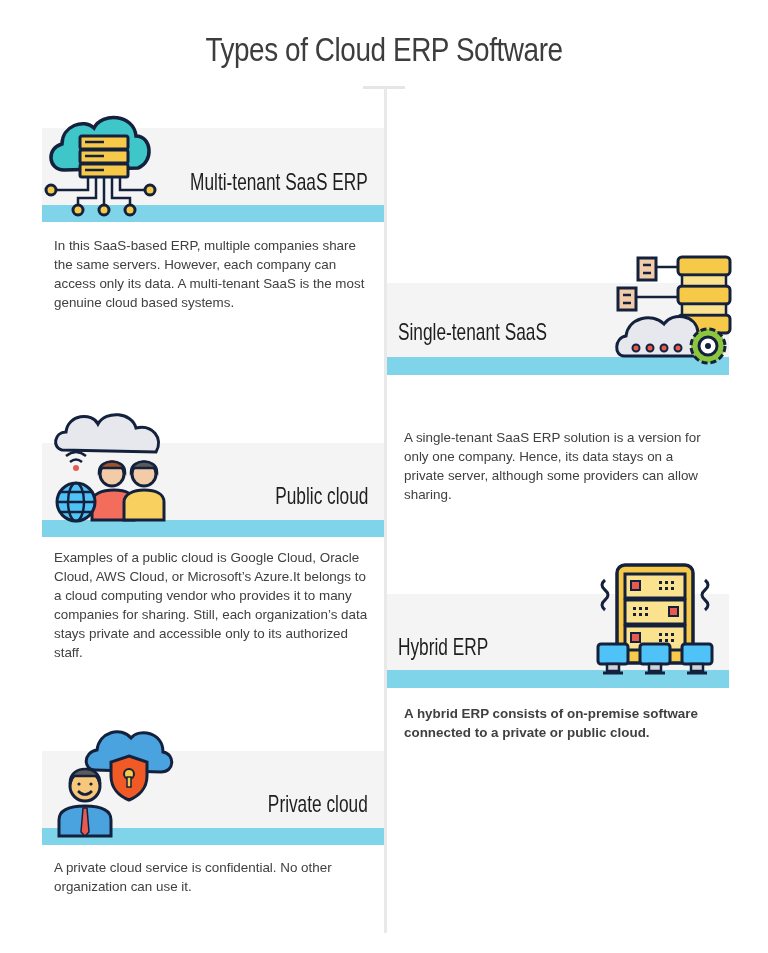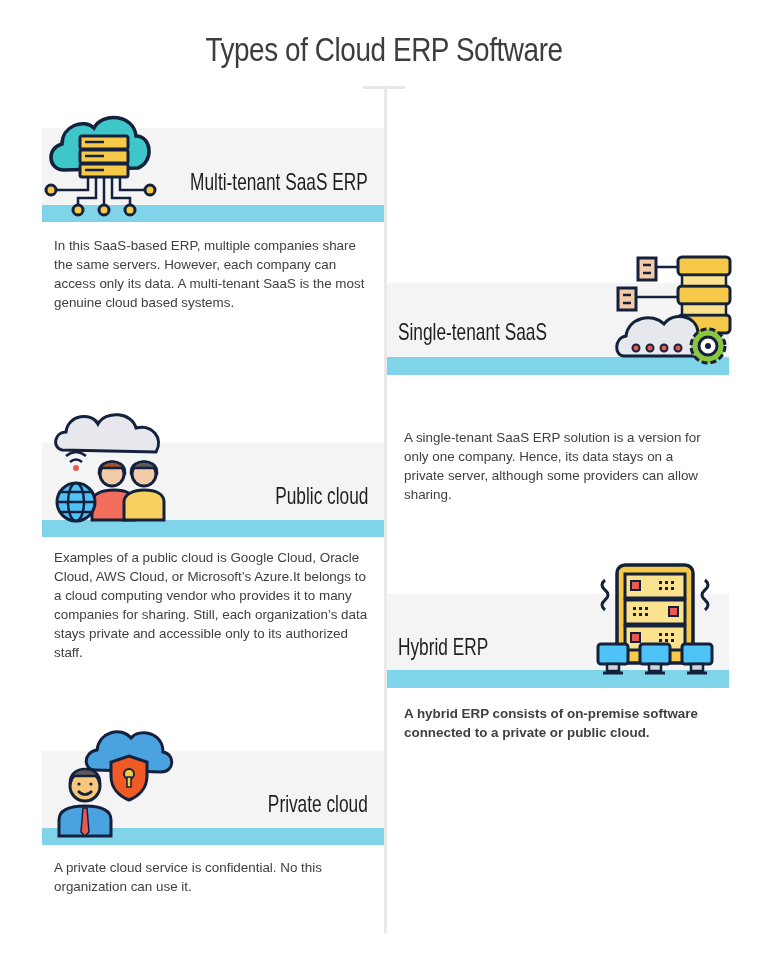--- a/index.html
+++ b/index.html
@@ -178,14 +178,14 @@
     <rect x="72" y="57" width="4" height="10" fill="#f7c948" stroke="#14213d" stroke-width="1.5"></rect>
     <path d="M4 116 V100 C4 90 14 86 30 86 C46 86 56 90 56 100 V116 Z" fill="#4aa3df" stroke="#14213d" stroke-width="3"></path>
     <path d="M28 88 L32 88 L34 112 L30 116 L26 112 Z" fill="#e85a4f" stroke="#14213d" stroke-width="1.5"></path>
     <circle cx="30" cy="66" r="15" fill="#f7c77a" stroke="#14213d" stroke-width="3"></circle>
     <path d="M15 64 C13 44 47 44 45 64 L42 56 L18 56 Z" fill="#5a5a5a" stroke="#14213d" stroke-width="2.5"></path>
     <path d="M23 71 Q30 78 37 71" fill="none" stroke="#14213d" stroke-width="2.5"></path>
     <circle cx="24" cy="64" r="1.6" fill="#14213d"></circle>
       <circle cx="36" cy="64" r="1.6" fill="#14213d"></circle>
   </svg>
   <div class="heading right-align" style="right:400px; top:790px;">Private cloud</div>
-  <div class="desc" style="left:54px; top:858px; width:315px;">A private cloud service is confidential. No this organization can use it.</div>
+  <div class="desc" style="left:54px; top:858px; width:315px;">A private cloud service is confidential. No other organization can use it.</div>
 </div>
 
 </body></html>

